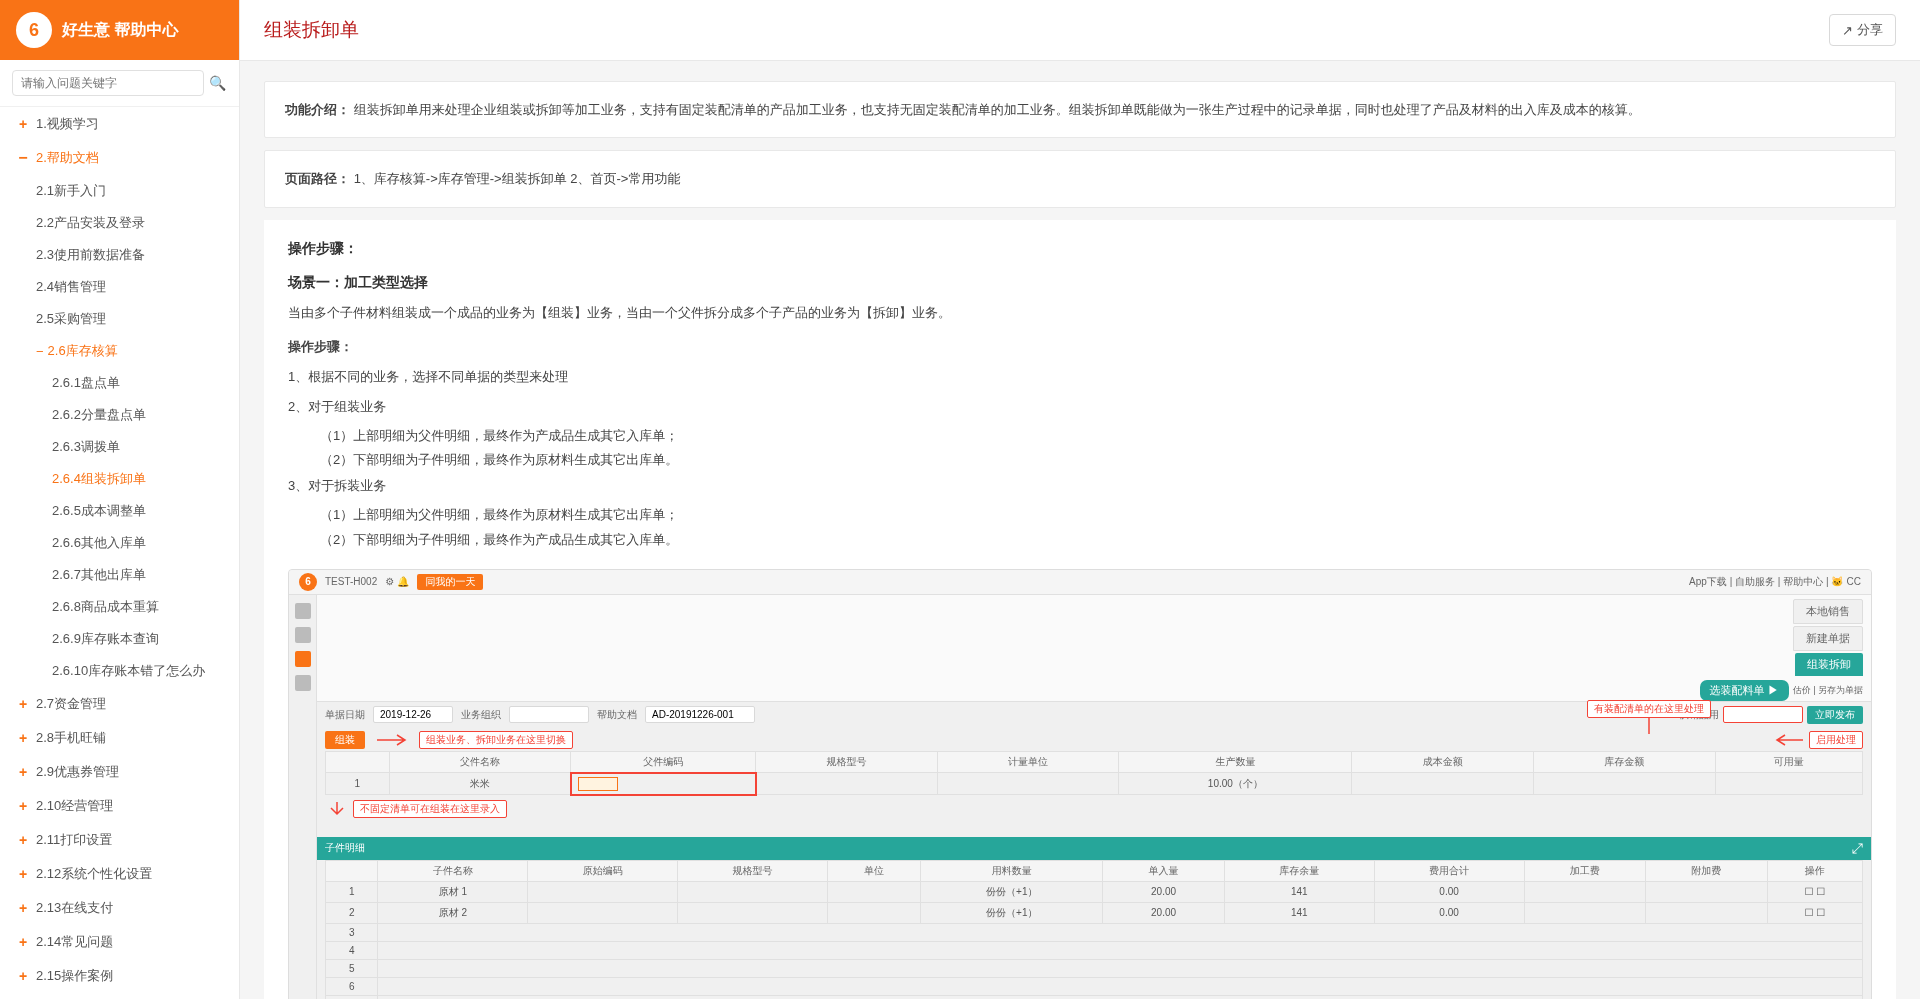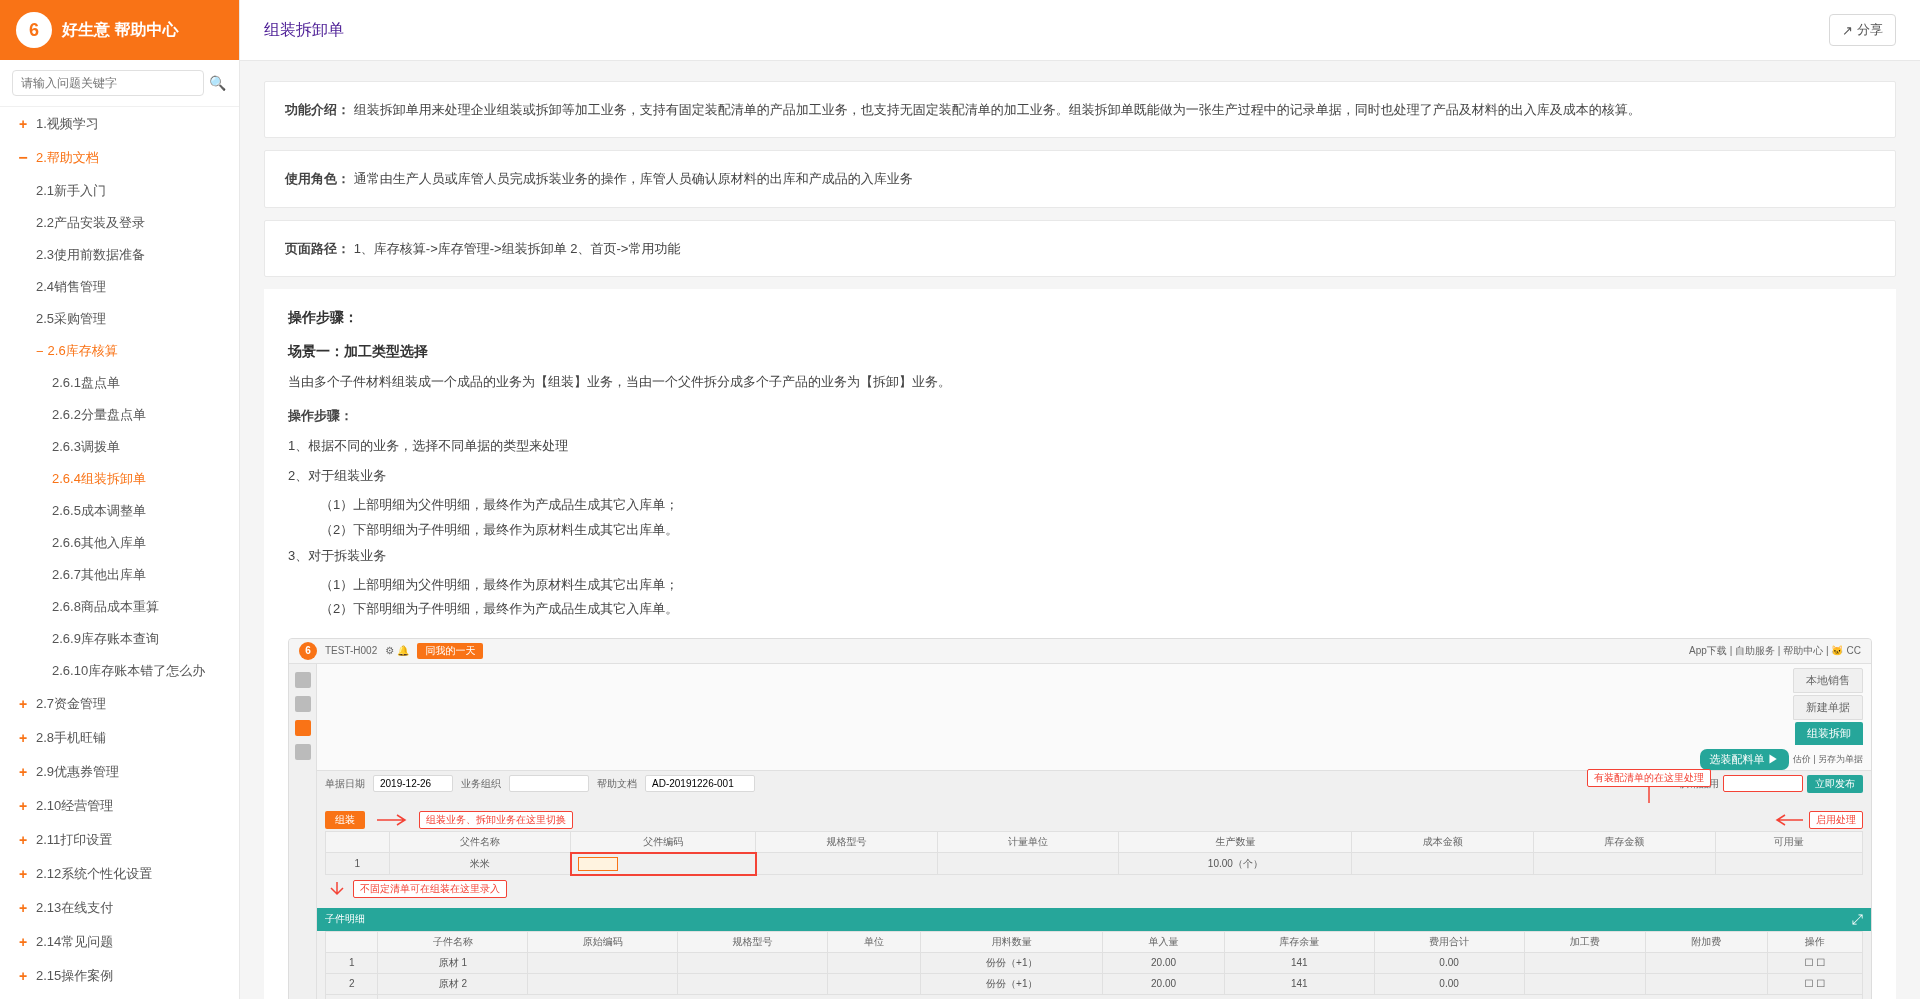--- a/index.html
+++ b/index.html
@@ -132,23 +132,23 @@
       background: #fff;
       padding: 14px 24px;
       border-bottom: 1px solid #e8e8e8;
       display: flex;
       align-items: center;
       justify-content: space-between;
       min-height: 56px;
     }
 
     .page-title-text {
-      font-size: 16px;
+      font-size: 19px;
       font-weight: 500;
-      color: #4c1d95;
+      color: #b91c1c;
     }
 
     .share-btn {
       display: flex;
       align-items: center;
       gap: 4px;
       border: 1px solid #d9d9d9;
       background: #fff;
       padding: 6px 12px;
       border-radius: 4px;
@@ -448,24 +448,20 @@
     </button>
   </div>
 
   <div class="content-area">
 
     <div class="info-block">
       <strong>功能介绍：</strong>
       <span>组装拆卸单用来处理企业组装或拆卸等加工业务，支持有固定装配清单的产品加工业务，也支持无固定装配清单的加工业务。组装拆卸单既能做为一张生产过程中的记录单据，同时也处理了产品及材料的出入库及成本的核算。</span>
     </div>
 
-    <div class="info-block">
-      <strong>使用角色：</strong>
-      <span>通常由生产人员或库管人员完成拆装业务的操作，库管人员确认原材料的出库和产成品的入库业务</span>
-    </div>
 
     <div class="info-block">
       <strong>页面路径：</strong>
       <span>1、库存核算-&gt;库存管理-&gt;组装拆卸单  2、首页-&gt;常用功能</span>
     </div>
 
     <div class="content-section" style="background:#fff; padding:20px 24px;">
       <div class="section-title">操作步骤：</div>
 
       <div class="scenario-title">场景一：加工类型选择</div>
@@ -535,21 +531,21 @@
                   </svg>
               </div>
 
               <div style="margin-left:auto;display:flex;align-items:center;gap:4px;">
                 <span style="color:#666;font-size:10px;">供销品用</span>
                 <input class="mock-input-red" value="" readonly="" style="">
                 <button style="background:#26a69a;color:#fff;border:none;padding:2px 8px;font-size:10px;border-radius:2px;cursor:pointer;">立即发布</button>
               </div>
             </div>
 
-            <div style="padding:2px 8px;font-size:10px;display:flex;align-items:center;gap:12px;position:relative;margin-top:11px;">
+            <div style="padding:2px 8px;font-size:10px;display:flex;align-items:center;gap:12px;position:relative;">
 
               <div style="background:#f97316;color:#fff;padding:2px 10px;font-size:10px;border-radius:2px;">组装</div>
               <svg width="30" height="14">
                 <path d="M0,7 L28,7 M20,2 L28,7 L20,12" stroke="#f44336" stroke-width="1.5" fill="none"></path>
               </svg>
               <span style="color:#f44336;font-size:10px;border:1px solid #f44336;padding:1px 6px;background:#fff;border-radius:2px;">组装业务、拆卸业务在这里切换</span>
 
               <div style="margin-left:auto;display:flex;align-items:center;gap:4px;">
                 <svg width="30" height="14">
                   <path d="M28,7 L2,7 M10,2 L2,7 L10,12" stroke="#f44336" stroke-width="1.5" fill="none"></path>
@@ -584,21 +580,21 @@
                     <td></td>
                     <td>10.00（个）</td>
                     <td></td>
                     <td></td>
                     <td></td>
                   </tr>
                 </tbody>
               </table>
             </div>
 
-            <div style="padding:0 8px;font-size:10px;color:#f44336;display:flex;align-items:center;gap:4px;margin-bottom:10px;">
+            <div style="padding:0 8px;font-size:10px;color:#f44336;display:flex;align-items:center;gap:4px;margin-bottom:19px;">
               <svg width="24" height="14">
                 <path d="M12,0 L12,12 M6,6 L12,12 L18,6" stroke="#f44336" stroke-width="1.5" fill="none"></path>
               </svg>
               <span style="border:1px solid #f44336;padding:1px 6px;background:#fff;border-radius:2px;">不固定清单可在组装在这里录入</span>
             </div>
 
             <div style="background:#26a69a;color:#fff;padding:3px 8px;font-size:10px;display:flex;align-items:center;justify-content:space-between;">
               <span>子件明细</span>
               <span style="color:#fff;font-size:14px;">⤢</span>
             </div>

